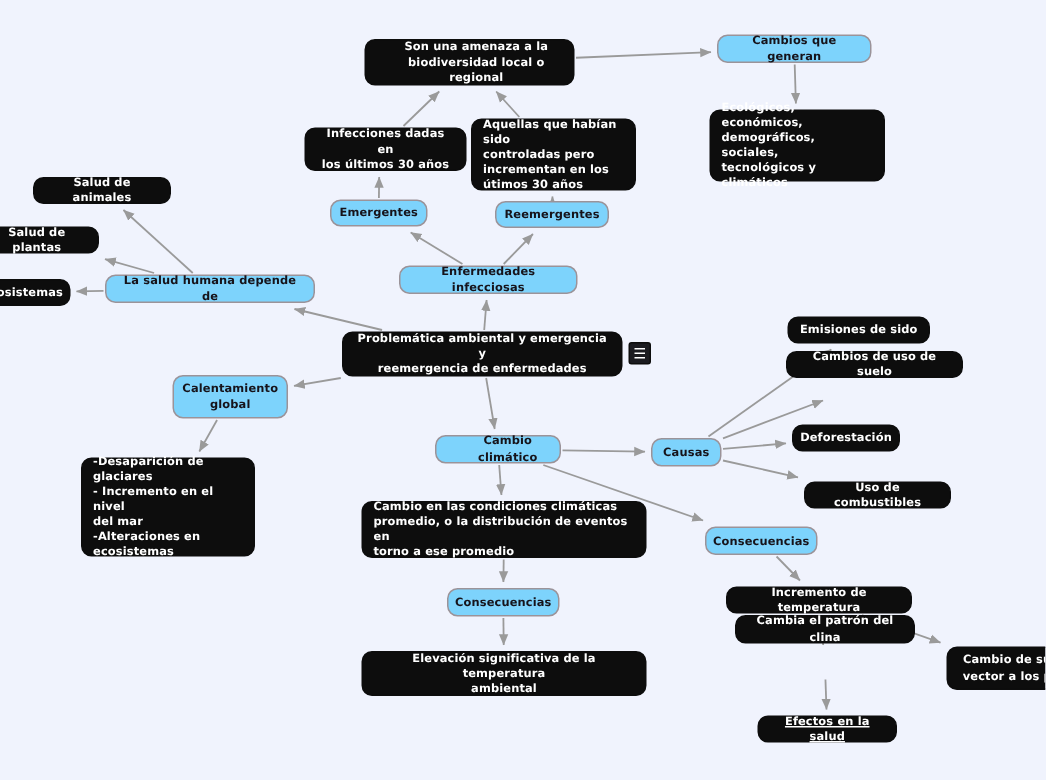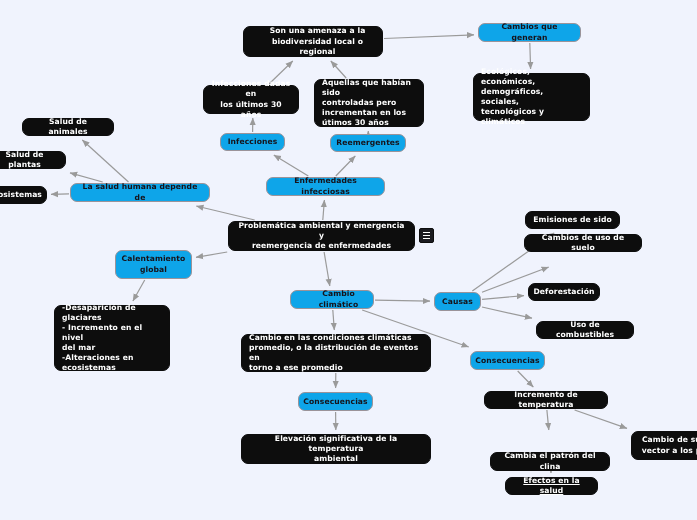--- a/index.html
+++ b/index.html
@@ -40,21 +40,21 @@
     padding: 4px 7px;
     border-radius: 7px;
     z-index: 5;
   }
   .node.dark {
     background: #0d0d0d;
     color: #ffffff;
     border: 1px solid #0d0d0d;
   }
   .node.light {
-    background: #0ea5e9;
+    background: #7dd3fc;
     color: #16131a;
     border: 1px solid #9b9399;
   }
   .node.left-align {
     justify-content: flex-start;
     text-align: left;
   }
   .menu-icon {
     position: absolute;
     width: 13px;
@@ -127,32 +127,32 @@
       </div>
       <div class="node light" style="left: 478px; top: 23px; width: 103px; height: 19px;">
         <span style="white-space: pre-line;">Cambios que generan</span>
       </div>
       <div class="node dark left-align" style="left: 473px; top: 73px; width: 117px; height: 48px;">
         <span style="white-space: pre-line;">Ecológicos, económicos,
 demográficos, sociales,
 tecnológicos y
 climáticos</span>
       </div>
-      <div class="node dark" style="left: 203px; top: 85px; width: 96px; height: 29px;">
+      <div class="node dark" style="left: 203px; top: 85px; width: 108px; height: 29px;">
         <span style="white-space: pre-line;">Infecciones dadas en
 los últimos 30 años</span>
       </div>
       <div class="node dark left-align" style="left: 314px; top: 79px; width: 110px; height: 48px;">
         <span style="white-space: pre-line;">Aquellas que habían sido
 controladas pero
 incrementan en los
 útimos 30 años</span>
       </div>
       <div class="node light" style="left: 220px; top: 133px; width: 65px; height: 18px;">
-        <span style="white-space: pre-line;">Infecciones</span>
+        <span style="white-space: pre-line;">Emergentes</span>
       </div>
       <div class="node light" style="left: 330px; top: 134px; width: 76px; height: 18px;">
         <span style="white-space: pre-line;">Reemergentes</span>
       </div>
       <div class="node dark" style="left: 22px; top: 118px; width: 92px; height: 18px;">
         <span style="white-space: pre-line;">Salud de animales</span>
       </div>
       <div class="node dark" style="left: -17px; top: 151px; width: 83px; height: 18px;">
         <span style="white-space: pre-line;">Salud de plantas</span>
       </div>
@@ -210,21 +210,21 @@
       <div class="node light" style="left: 298px; top: 392px; width: 75px; height: 19px;">
         <span style="white-space: pre-line;">Consecuencias</span>
       </div>
       <div class="node dark" style="left: 484px; top: 391px; width: 124px; height: 18px;">
         <span style="white-space: pre-line;">Incremento de temperatura</span>
       </div>
       <div class="node dark" style="left: 241px; top: 434px; width: 190px; height: 30px;">
         <span style="white-space: pre-line;">Elevación significativa de la temperatura
 ambiental</span>
       </div>
-      <div class="node dark" style="left: 490px; top: 452px; width: 120px; height: 19px;">
+      <div class="node dark" style="left: 490px; top: 410px; width: 120px; height: 19px;">
         <span style="white-space: pre-line;">Cambia el patrón del clina</span>
       </div>
       <div class="node dark" style="left: 631px; top: 431px; width: 90px; height: 29px;">
         <span style="white-space: pre-line;">Cambio de susc
 vector a los pat</span>
       </div>
       <div class="node dark" style="left: 505px; top: 477px; width: 93px; height: 18px;">
         <span style="white-space: pre-line; text-decoration: underline;">Efectos en la salud</span>
       </div>
     </div>

